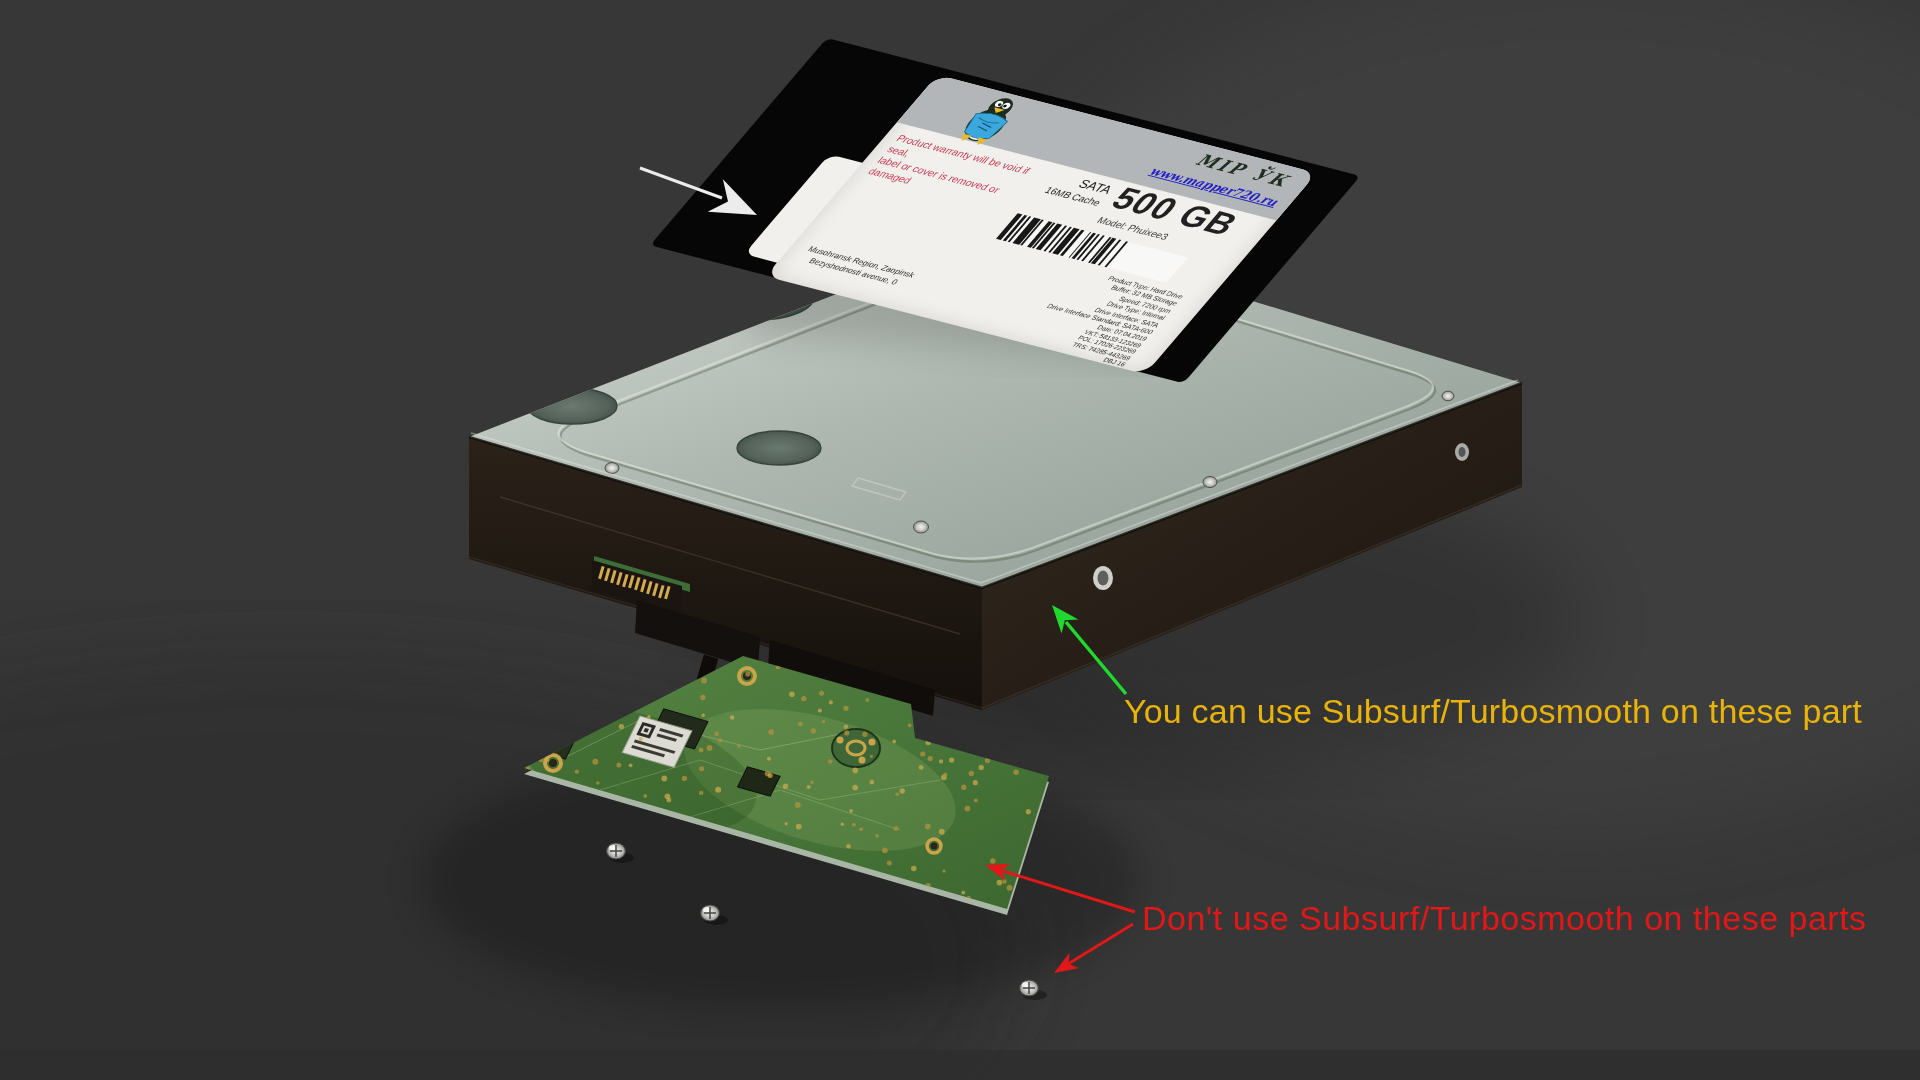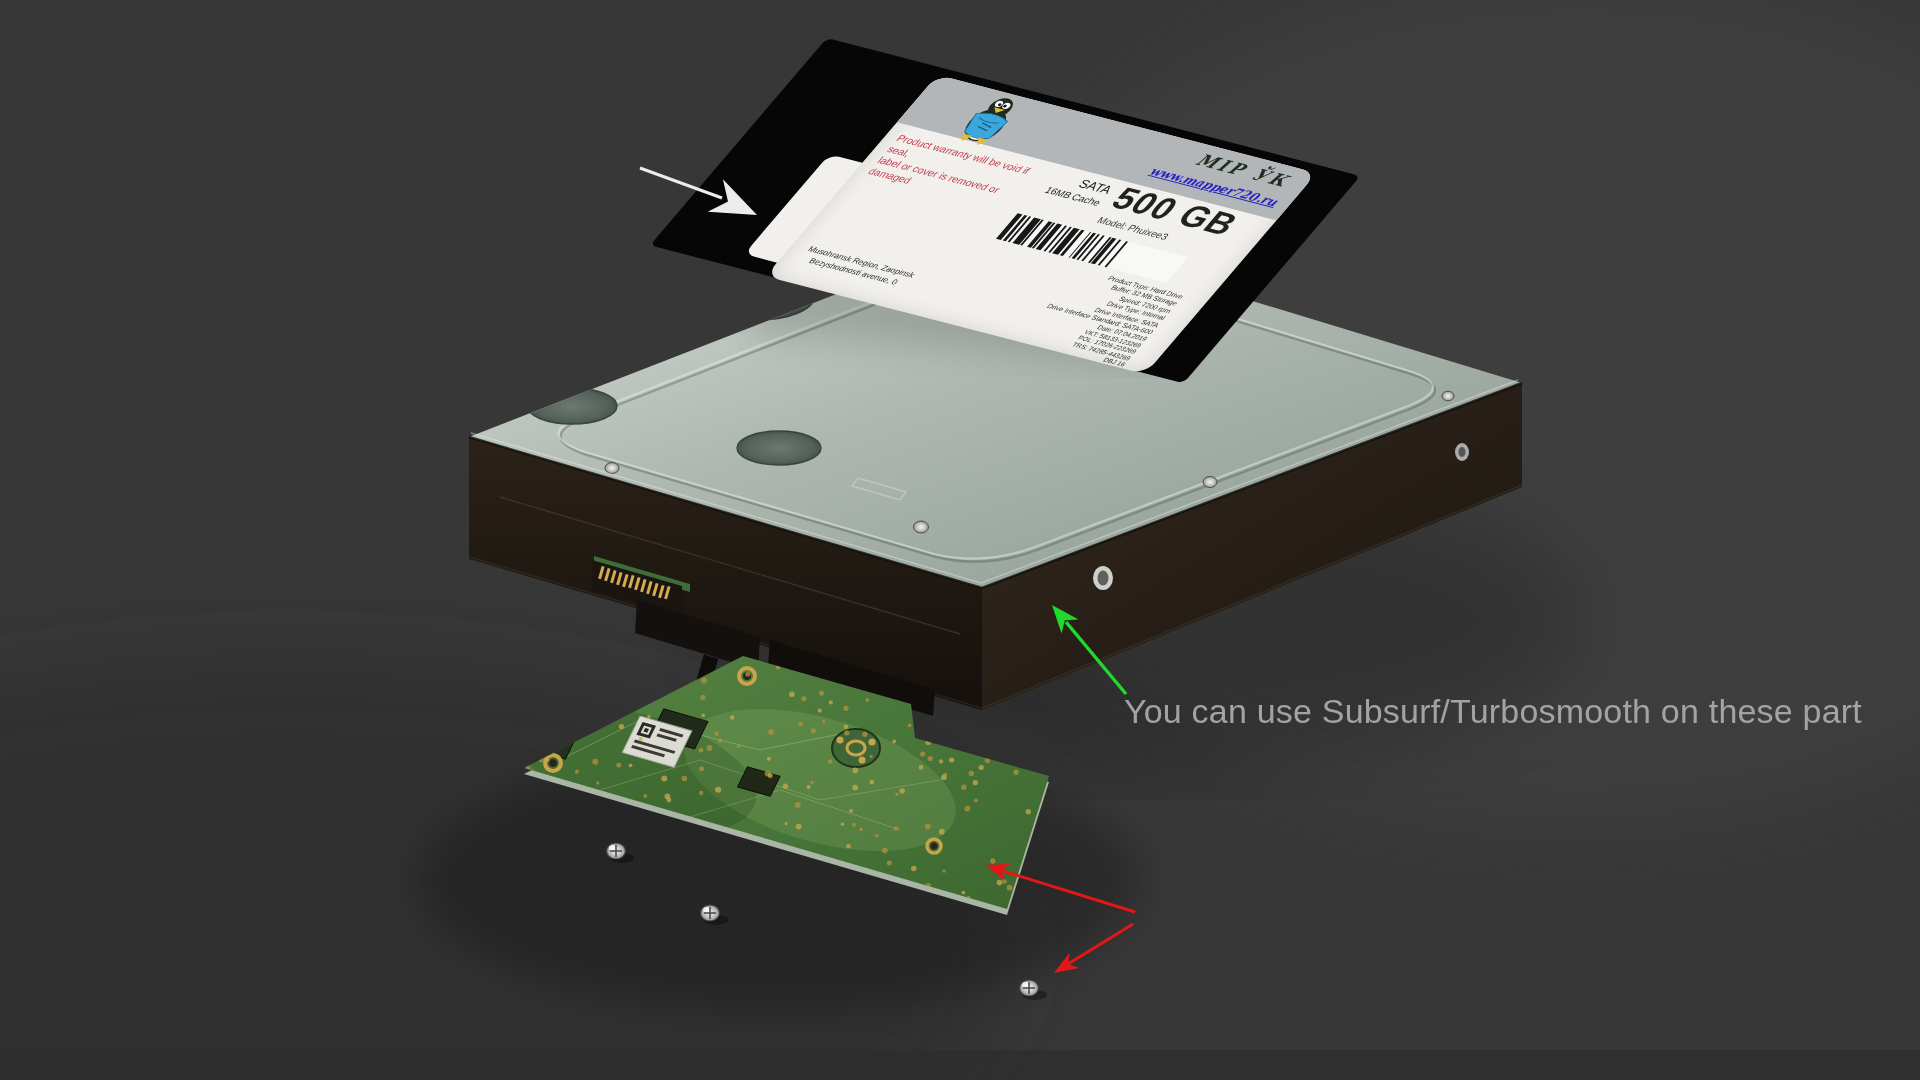--- a/index.html
+++ b/index.html
@@ -3,21 +3,21 @@
 <meta charset="utf-8">
 <style>
   html,body{margin:0;padding:0;background:#222;}
   #stage{position:relative;width:1920px;height:1080px;overflow:hidden;
          background:#373737;font-family:"Liberation Sans",sans-serif;}
   #stage .abs{position:absolute;}
   svg{display:block;}
   
   .anno{position:absolute;white-space:nowrap;font-family:"Liberation Sans",sans-serif;}
   .anno-alpha{left:418px;top:142px;font-size:32px;letter-spacing:2.5px;color:#ececec;}
-  .anno-green{left:1124px;top:692px;font-size:34px;letter-spacing:.2px;color:#a3a3a3;}
+  .anno-green{left:1124px;top:692px;font-size:34px;letter-spacing:.2px;color:#eab308;}
   .anno-red{left:1142px;top:899px;font-size:34px;letter-spacing:.5px;color:#e21717;}
   
   #label-wrap{position:absolute;left:827px;top:38px;width:551px;height:245px;
               transform:rotate(14.5deg) skewX(-26deg);transform-origin:0 0;}
   #label-black{position:absolute;left:0;top:0;width:551px;height:245px;
                background:#060606;border-radius:6px;}
   #label-step{position:absolute;left:86px;top:112px;width:44px;height:118px;
               background:#f1f0ec;border-radius:10px 0 0 10px;}
   #sticker{position:absolute;left:120px;top:8px;width:392px;height:238px;
            background:#f1f0ec;border-radius:14px;overflow:hidden;
@@ -483,13 +483,14 @@
         <polygon points="0,0 -24,-9 -17,0 -24,9" fill="#e21717"></polygon>
       </g>
       <line x1="1133" y1="924" x2="1068" y2="964" stroke="#e21717" stroke-width="3"></line>
       <g transform="translate(1054,973) rotate(148)">
         <polygon points="0,0 -24,-9 -17,0 -24,9" fill="#e21717"></polygon>
       </g>
     </g>
   </svg>
 
   <div class="anno anno-green">You can use Subsurf/Turbosmooth on these part</div>
+  <div class="anno anno-red">Don't use Subsurf/Turbosmooth on these parts</div>
 </div>
 
 </body></html>

